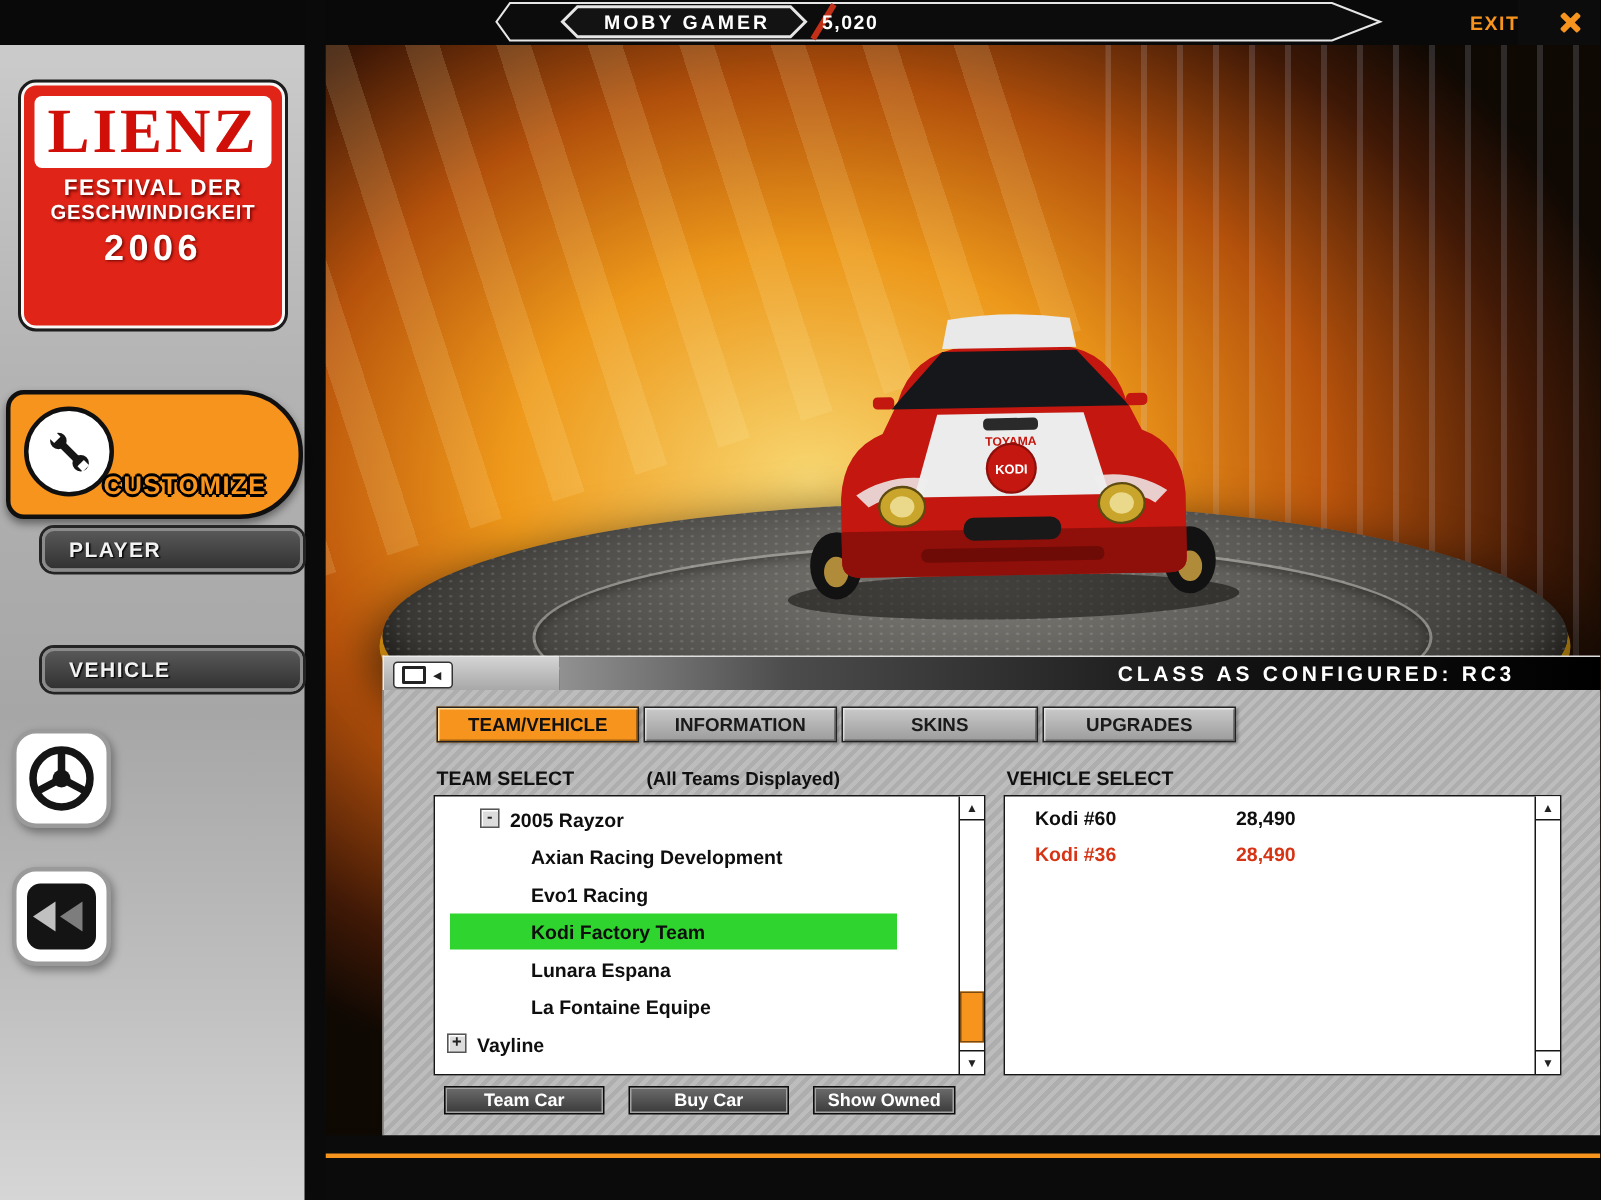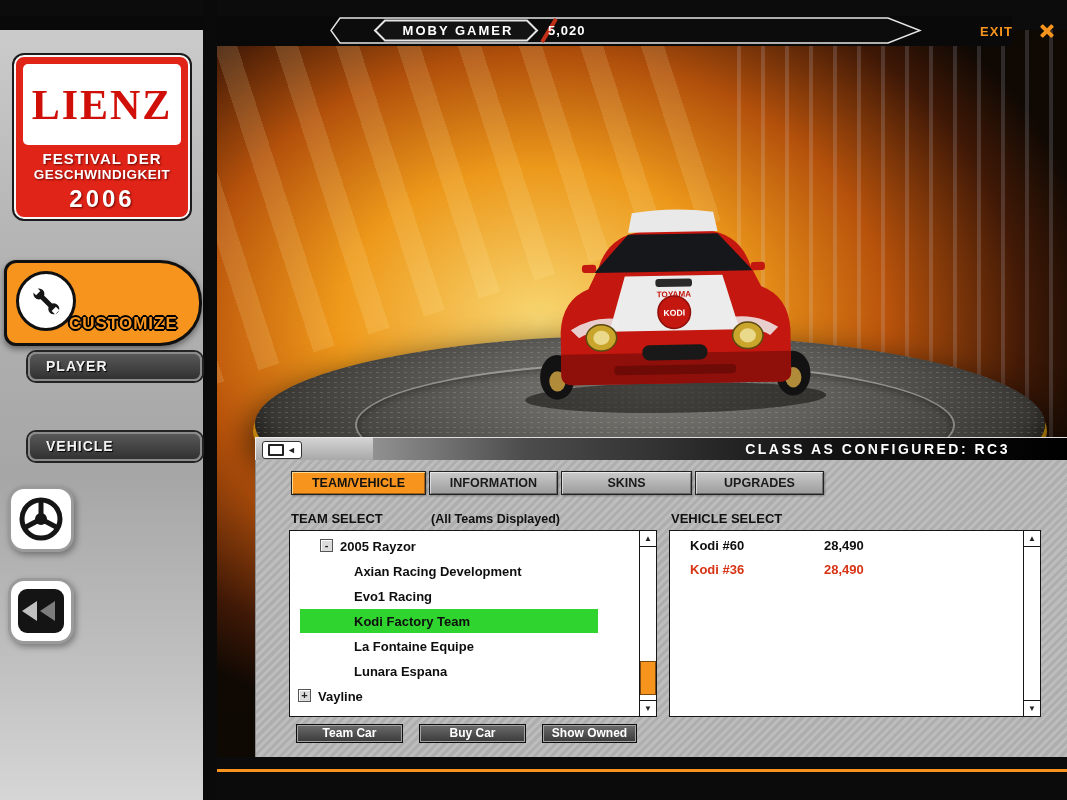--- a/index.html
+++ b/index.html
@@ -1,38 +1,38 @@
 <!DOCTYPE html>
 <html><head>
 <meta charset="utf-8">
 <style>
   html,body{margin:0;padding:0;background:#000;}
   #app{position:relative;width:1067px;height:800px;overflow:hidden;background:#0c0c0c;
        font-family:"Liberation Sans",sans-serif;-webkit-font-smoothing:antialiased;}
   .abs{position:absolute;}
 
   
-  .topbar{left:0;top:16px;width:1012px;height:30px;background:#090909;}
+  .topbar{left:0;top:0;width:1012px;height:30px;background:#090909;}
   .plate-name{left:378px;top:7px;width:160px;text-align:center;color:#fff;font-weight:bold;
               font-size:13px;letter-spacing:2px;}
   .plate-credits{left:548px;top:7px;color:#fff;font-weight:bold;font-size:13px;letter-spacing:1px;}
   .exit{left:980px;top:8px;color:#f7941d;font-weight:bold;font-size:13px;letter-spacing:1px;cursor:pointer;}
   .close-btn{left:1038px;top:6px;width:18px;height:18px;cursor:pointer;}
   .close-btn .bar{position:absolute;left:1px;top:7px;width:16px;height:4px;background:#f7941d;border-radius:1px;}
   .close-btn .bar.b1{transform:rotate(45deg);}
   .close-btn .bar.b2{transform:rotate(-45deg);}
 
   
   .sidebar{left:0;top:30px;width:203px;height:770px;
     background:linear-gradient(180deg,#cbcbcb 0%,#b4b4b4 28%,#a6a6a6 58%,#c2c2c2 84%,#d6d6d6 100%);}
   .divider{left:203px;top:0;width:14px;height:800px;background:#0a0a0a;}
 
   .logo{left:14px;top:55px;width:172px;height:160px;background:#e02418;border:2px solid #f8f8f8;
         outline:2px solid #1c1c1c;border-radius:10px;text-align:center;}
-  .logo-white{margin:7px 7px 0 7px;height:81px;background:#fff;border-radius:5px;display:flex;
+  .logo-white{margin:7px 7px 0 7px;height:48px;background:#fff;border-radius:5px;display:flex;
               align-items:center;justify-content:center;}
   .logo-title{color:#d01008;font-family:"Liberation Serif",serif;font-weight:bold;font-size:42px;letter-spacing:2px;}
   .logo-l1{margin-top:5px;color:#fff;font-weight:bold;font-size:15px;letter-spacing:1px;text-shadow:1px 1px 2px #6e0600;}
   .logo-l2{color:#fff;font-weight:bold;font-size:13.5px;letter-spacing:0.5px;text-shadow:1px 1px 2px #6e0600;}
   .logo-year{margin-top:3px;color:#fff;font-weight:bold;font-size:24px;letter-spacing:3px;text-shadow:1px 1px 2px #6e0600;}
 
   .customize{left:4px;top:260px;width:192px;height:80px;background:#f7941d;border:3px solid #101010;
              border-radius:12px 42px 42px 12px;box-shadow:0 3px 6px rgba(0,0,0,.45);cursor:pointer;}
   .wrench-circle{position:absolute;left:9px;top:8px;width:54px;height:54px;background:#fff;
                  border:3px solid #101010;border-radius:50%;display:flex;align-items:center;justify-content:center;}
@@ -206,24 +206,24 @@
           <span class="tree-label" style="margin-left:64px;">Axian Racing Development</span>
         </div>
         <div class="tree-row">
           <span class="tree-label" style="margin-left:64px;text-align:right;">Evo1 Racing</span>
         </div>
         <div class="tree-row">
           <span class="hl"></span>
           <span class="tree-label" style="margin-left:64px;">Kodi Factory Team</span>
         </div>
         <div class="tree-row">
+          <span class="tree-label" style="margin-left:64px;">Lunara Espana</span>
+        </div>
+        <div class="tree-row">
           <span class="tree-label" style="margin-left:64px;">La Fontaine Equipe</span>
-        </div>
-        <div class="tree-row">
-          <span class="tree-label" style="margin-left:64px;">Lunara Espana</span>
         </div>
         <div class="tree-row">
           <span class="expander" style="left:8px;">+</span>
           <span class="tree-label" style="margin-left:28px;margin-top:17px;">Vayline</span>
         </div>
       </div>
       <div class="scrollbar">
         <div class="sb-up">▲</div>
         <div class="sb-thumb"></div>
         <div class="sb-down">▼</div>

